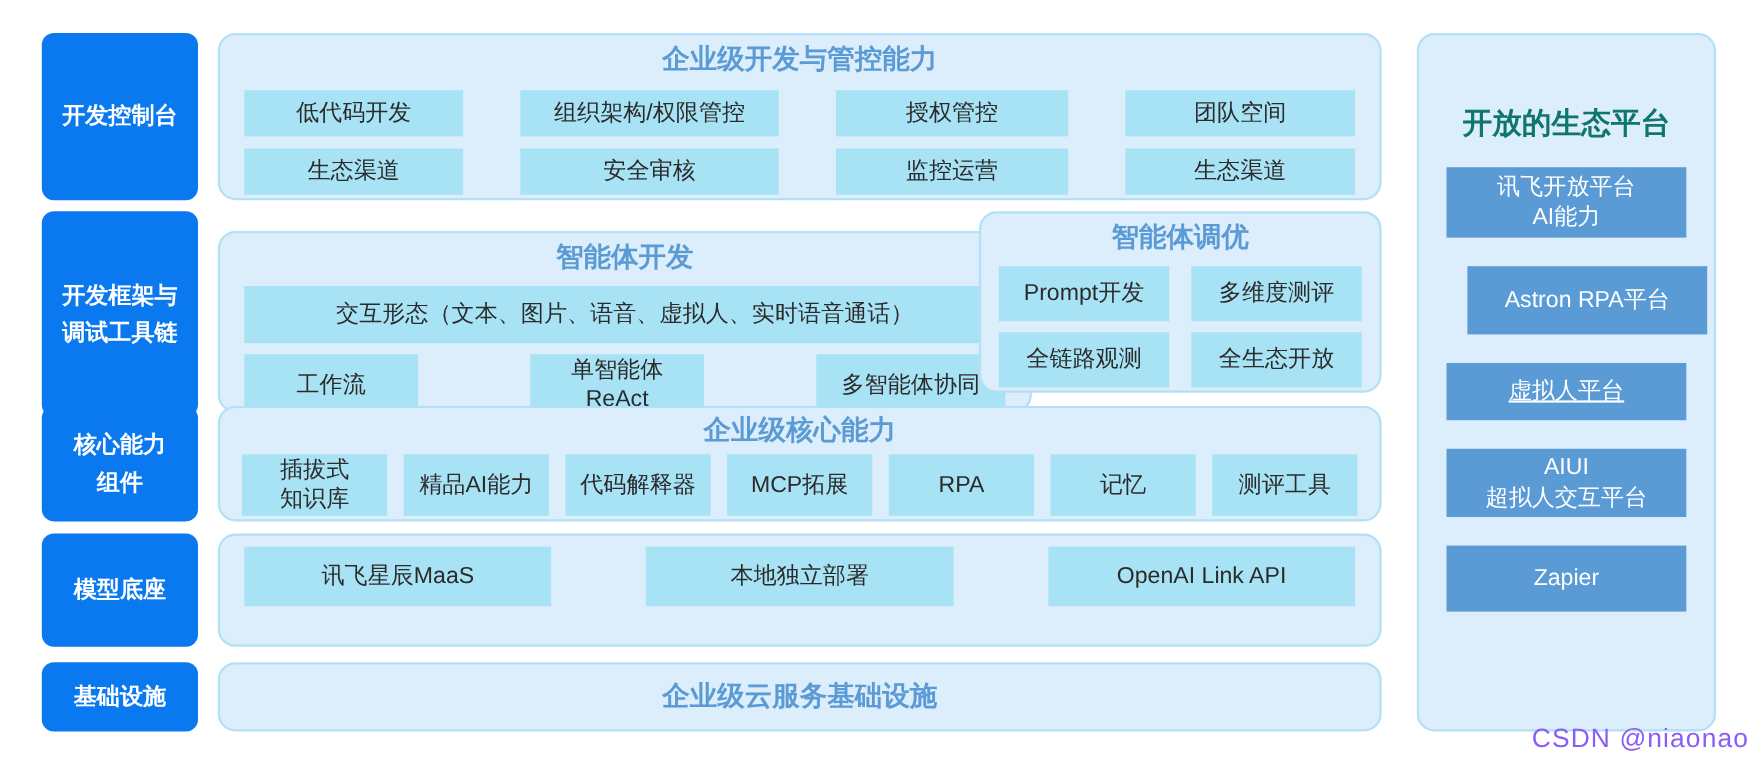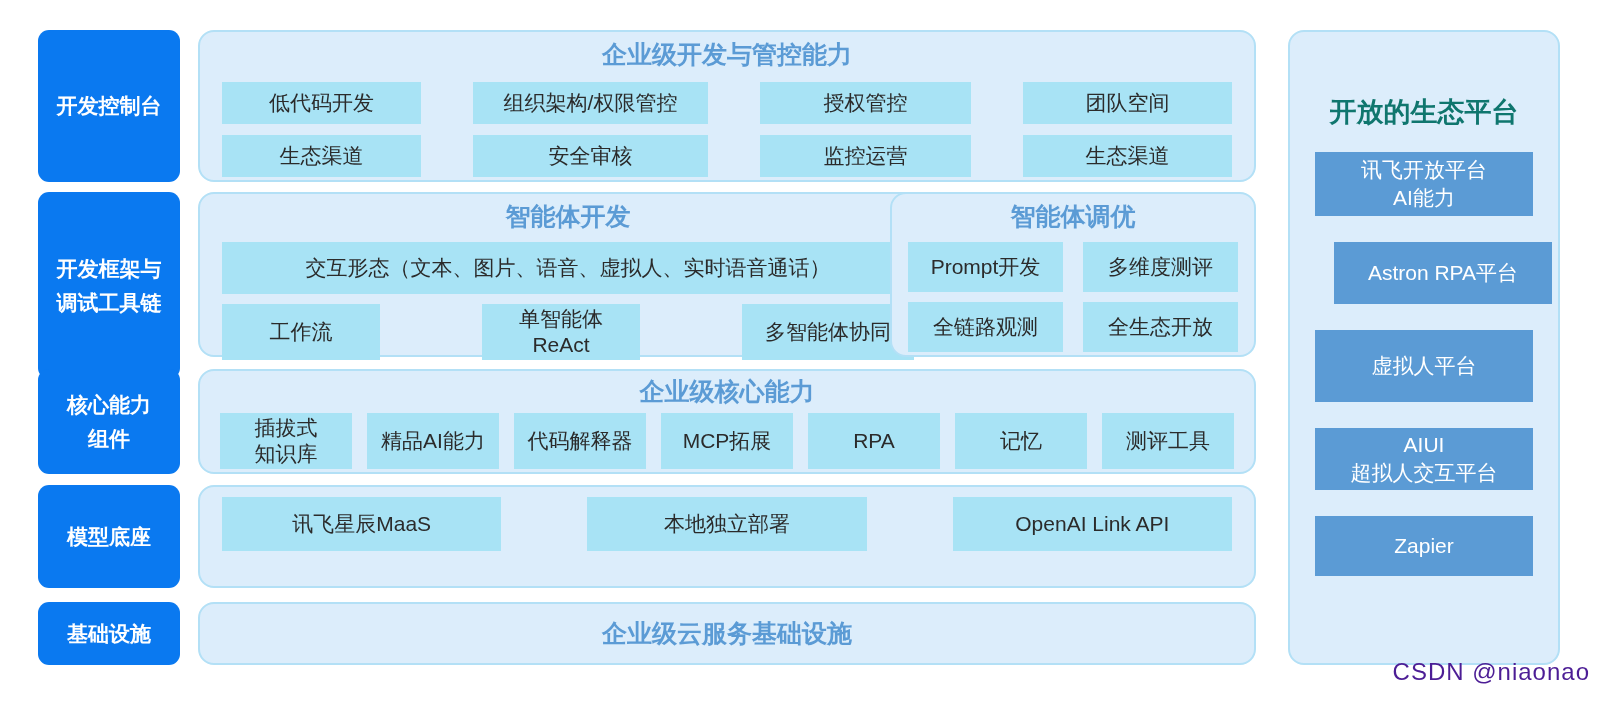--- a/index.html
+++ b/index.html
@@ -54,21 +54,21 @@
   }
   .eco-box {
     width:218px; margin:26px auto 0;
     background:#5b9bd5; color:#ffffff; font-size:21px; line-height:1.35;
     display:flex; align-items:center; justify-content:center;
     text-align:center; white-space:pre-line;
   }
   .eco-box.first { margin-top:22px; }
   .watermark {
     position:absolute; right:8px; top:658px;
-    color:#4c1d95; font-size:24px; letter-spacing:1px;
+    color:#8b5cf6; font-size:24px; letter-spacing:1px;
   }
 </style>
 </head>
 <body>
 
 <div class="canvas">
 
   <div class="side-box" style="top:30px; height:152px;">开发控制台</div>
   <div class="side-box" style="top:192px; height:187px;">开发框架与
 调试工具链</div>
@@ -84,21 +84,21 @@
       <div class="item">组织架构/权限管控</div>
       <div class="item">授权管控</div>
       <div class="item">团队空间</div>
       <div class="item">生态渠道</div>
       <div class="item">安全审核</div>
       <div class="item">监控运营</div>
       <div class="item">生态渠道</div>
     </div>
   </div>
 
-  <div class="panel" style="left:198px; top:192px; width:740px; height:165px;">
+  <div class="panel" style="left:198px; top:210px; width:740px; height:165px;">
     <div class="panel-title">智能体开发</div>
     <div class="item p2-wide">交互形态（文本、图片、语音、虚拟人、实时语音通话）</div>
     <div class="p2-row">
       <div class="item" style="width:158px;">工作流</div>
       <div class="item" style="width:158px;">单智能体
 ReAct</div>
       <div class="item" style="width:172px;">多智能体协同</div>
     </div>
   </div>
 
@@ -136,21 +136,21 @@
 
   <div class="panel" style="left:198px; top:602px; width:1058px; height:63px;">
     <div class="panel-title p5-title">企业级云服务基础设施</div>
   </div>
 
   <div class="panel eco-panel">
     <div class="eco-title">开放的生态平台</div>
     <div class="eco-box first" style="height:64px;">讯飞开放平台
 AI能力</div>
     <div class="eco-box" style="height:62px;margin-left:44px;">Astron RPA平台</div>
-    <div class="eco-box" style="height:72px;">虚拟人平台</div>
+    <div class="eco-box" style="height:52px;text-decoration:underline;">虚拟人平台</div>
     <div class="eco-box" style="height:62px;">AIUI
 超拟人交互平台</div>
     <div class="eco-box" style="height:60px;">Zapier</div>
   </div>
 
   <div class="watermark">CSDN @niaonao</div>
 
 </div>
 
 </body></html>

